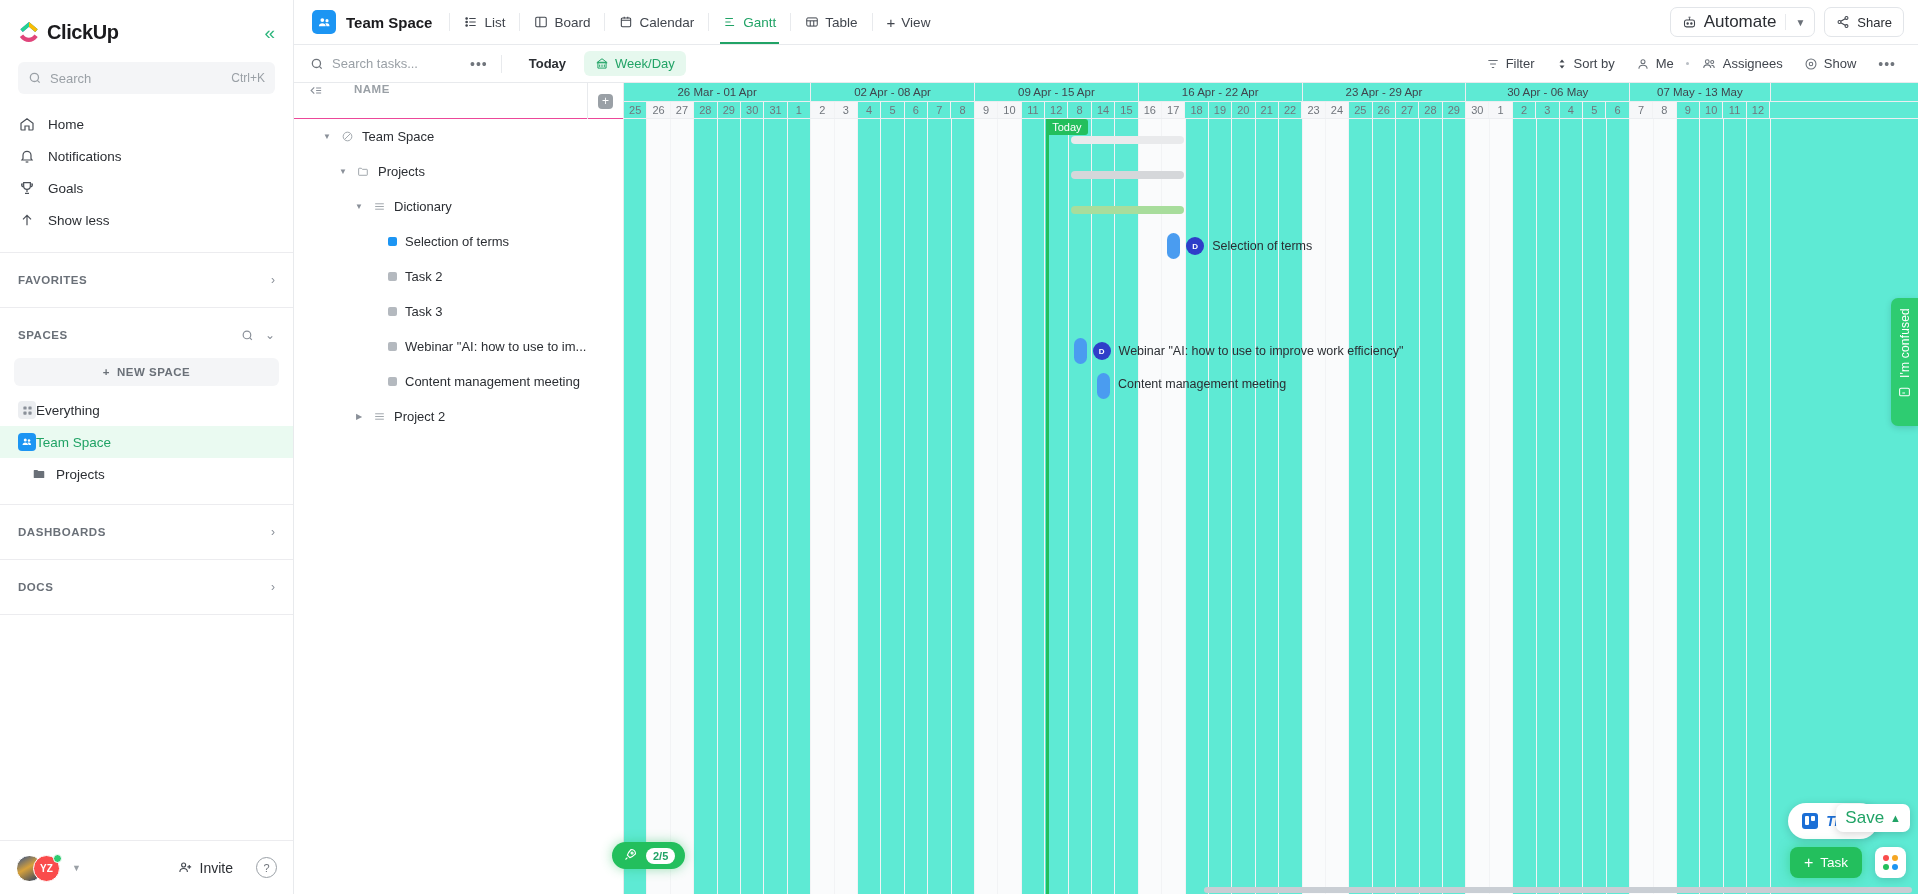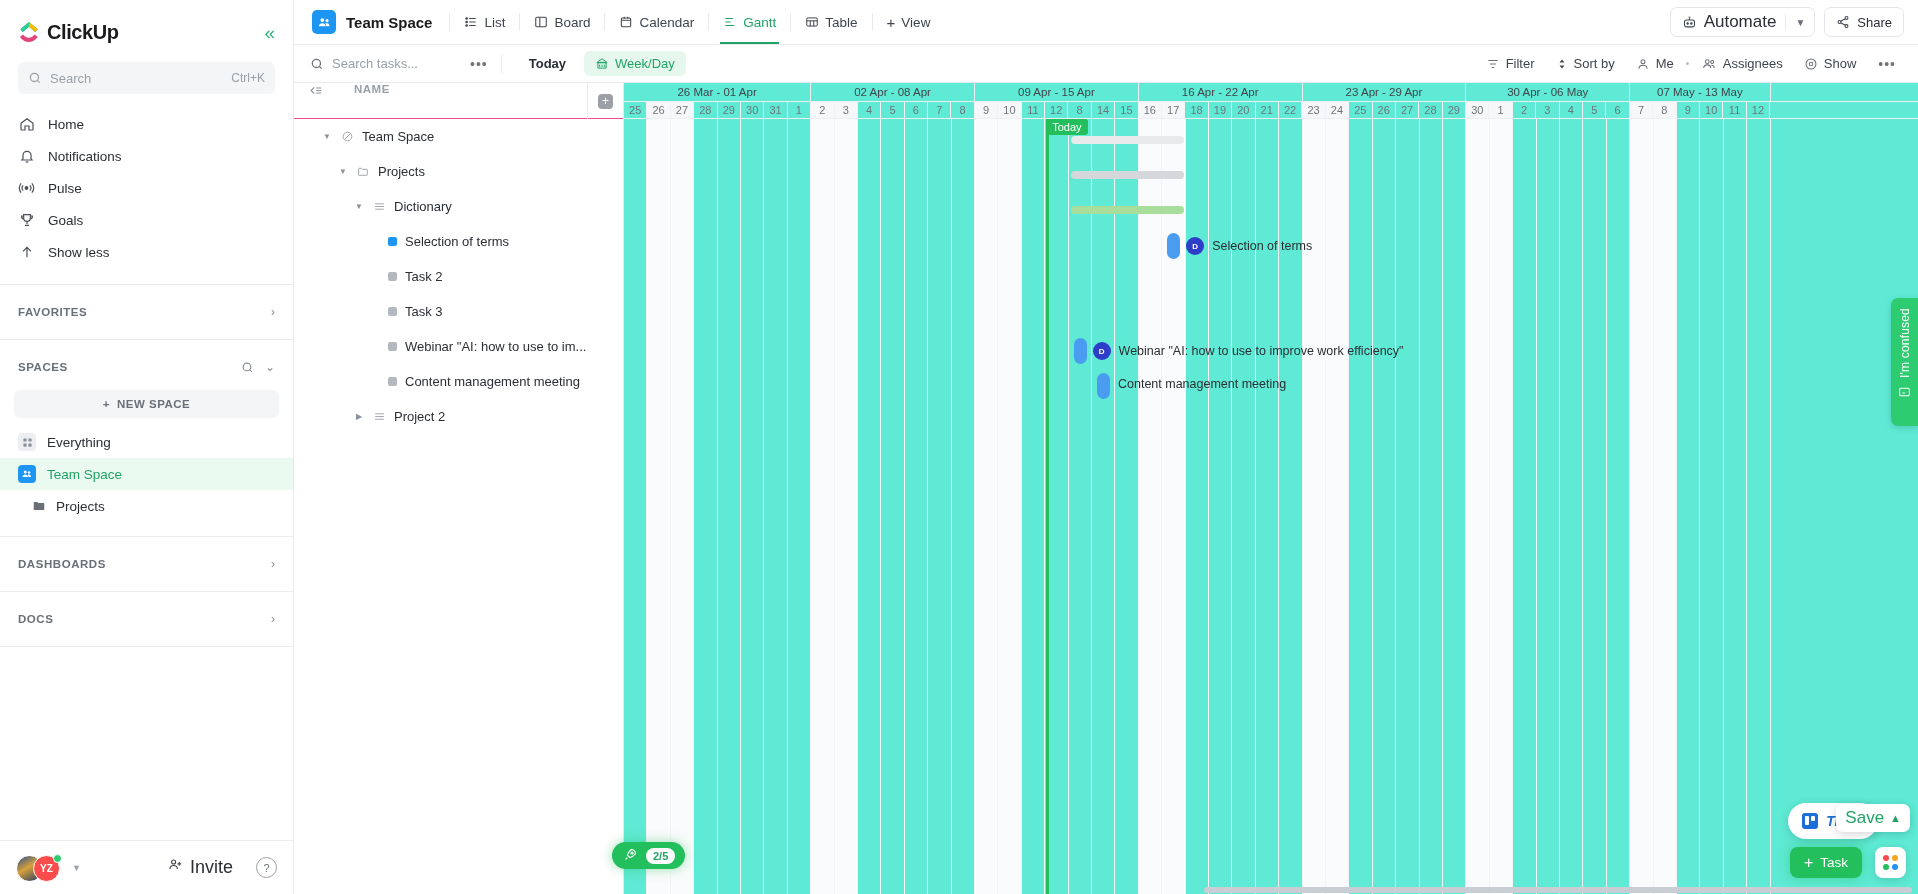--- a/index.html
+++ b/index.html
@@ -45,42 +45,42 @@
   }
   .sect-title { font-size: 11.5px; font-weight: bold; letter-spacing: 0.55px; color: #6a7078; }
   .sect-actions { display: flex; align-items: center; gap: 11px; color: #8a9099; font-size: 12px; }
 
   .newspace {
     margin: 2px 14px 8px 14px; height: 28px; background: #f4f5f7; border-radius: 6px;
     display: flex; align-items: center; justify-content: center; gap: 7px;
     font-size: 11.5px; font-weight: bold; letter-spacing: 0.5px; color: #6a7078; cursor: pointer;
   }
   .space-row {
-    display: flex; align-items: center; gap: 11px; height: 32px; padding: 0 18px;
+    display: flex; align-items: center; gap: 0; height: 32px; padding: 0 18px;
     font-size: 13.5px; color: #2b2e33; cursor: pointer;
   }
   .space-row.active { background: #eafaf1; color: #21a366; }
   .sq { width: 18px; height: 18px; border-radius: 4px; display: flex; align-items: center; justify-content: center; flex: 0 0 18px; }
   .sq.grey { background: #eceef1; color: #8a9099; }
   .sq.blue { background: #1c95f3; color: #fff; }
   .space-sub { padding-left: 32px; display: flex; align-items: center; gap: 10px; height: 32px; font-size: 13.5px; color: #2b2e33; cursor: pointer; }
 
   .sb-bottom { margin-top: auto; }
   .userbar { height: 54px; border-top: 1px solid #ececef; display: flex; align-items: center; padding: 0 16px; gap: 8px; }
   .ava-stack { position: relative; width: 48px; height: 30px; }
   .ava {
     position: absolute; top: 2px; width: 27px; height: 27px; border-radius: 50%;
     border: 1.5px solid #fff; font-size: 10px; color: #fff; display: flex; align-items: center; justify-content: center;
   }
   .ava1 { left: 0; background: linear-gradient(150deg,#2a4d8f 0%,#d6a13b 45%,#1b3566 100%); }
   .ava2 { left: 17px; background: #fa4c4c; font-weight: bold; }
   .dot-on { position: absolute; right: 2px; top: 1px; width: 9px; height: 9px; border-radius: 50%; background: #2ecc71; border: 1.5px solid #fff; }
   .caret-sm { color: #9aa0a6; font-size: 9px; }
   .invite {
-    margin-left: auto; display: flex; align-items: flex-start; gap: 7px; font-size: 18px; color: #2b2e33;
+    margin-left: auto; display: flex; align-items: center; gap: 7px; font-size: 14px; color: #2b2e33;
     padding: 5px 9px; border-radius: 6px; cursor: pointer;
   }
   .help-ic { width: 21px; height: 21px; border-radius: 50%; border: 1.4px solid #9aa0a6; color: #70757c;
     display: flex; align-items: center; justify-content: center; font-size: 11px; cursor: pointer; margin-left: 6px; }
 
   
   #main { flex: 1; display: flex; flex-direction: column; min-width: 0; position: relative; }
 
   .topbar {
     height: 45px; border-bottom: 1px solid #e8eaed; display: flex; align-items: center;
@@ -247,30 +247,20 @@
         <span>Home</span>
       </div>
       <div class="nav-item">
         <span class="nav-ic">
           <svg width="16" height="16" viewBox="0 0 24 24" fill="none" stroke="currentColor" stroke-width="1.8">
               <path d="M18 16V11a6 6 0 10-12 0v5l-1.5 2h15z"></path>
               <path d="M10 21h4"></path>
             </svg>
         </span>
         <span>Notifications</span>
-      </div>
-      <div class="nav-item">
-        <span class="nav-ic">
-          <svg width="18" height="16" viewBox="0 0 24 24" fill="none" stroke="currentColor" stroke-width="1.8">
-              <circle cx="12" cy="12" r="2" fill="currentColor"></circle>
-              <path d="M7 8a6 6 0 000 8M17 8a6 6 0 010 8"></path>
-              <path d="M4 5a10 10 0 000 14M20 5a10 10 0 010 14"></path>
-            </svg>
-        </span>
-        <span>Pulse</span>
       </div>
       <div class="nav-item">
         <span class="nav-ic">
           <svg width="16" height="16" viewBox="0 0 24 24" fill="none" stroke="currentColor" stroke-width="1.8">
               <path d="M7 4h10v5a5 5 0 01-10 0z"></path>
               <path d="M7 6H4v1a3 3 0 003 3M17 6h3v1a3 3 0 01-3 3"></path>
               <path d="M12 14v4M9 20h6"></path>
             </svg>
         </span>
         <span>Goals</span>

